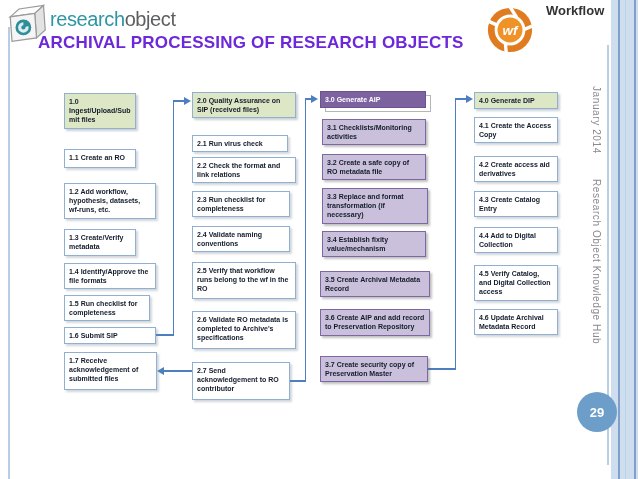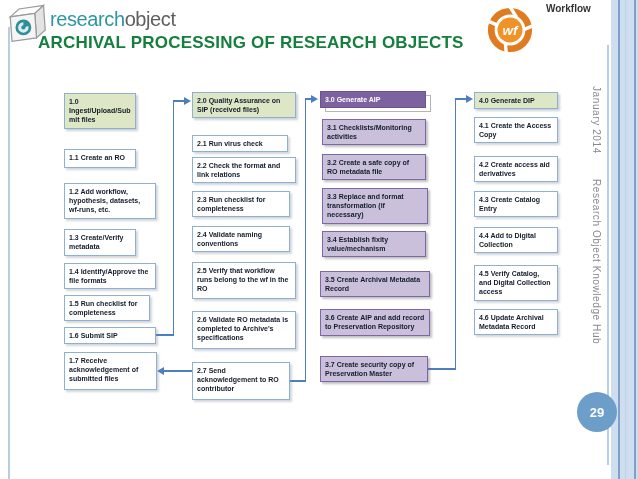--- a/index.html
+++ b/index.html
@@ -6,21 +6,21 @@
   body{width:638px;height:479px;position:relative;overflow:hidden;
        font-family:"Liberation Sans",sans-serif;}
   .abs{position:absolute;}
 
   
   #brand-text{left:50px;top:8px;font-size:20px;font-weight:normal;letter-spacing:-0.4px;}
   #brand-text .t1{color:#2e96a3;}
   #brand-text .t2{color:#5e5f61;}
 
   
-  #page-title{left:38px;top:33px;font-size:17px;font-weight:bold;color:#15803d;letter-spacing:.2px;}
+  #page-title{left:38px;top:33px;font-size:17px;font-weight:bold;color:#6d28d9;letter-spacing:.2px;}
 
   
   #left-line{left:8px;top:27px;width:2px;height:452px;background:#b9cde2;}
 
   
   #right-panel{left:611px;top:0;width:27px;height:479px;background:#cfdeee;}
   #right-panel .l1{position:absolute;left:7px;top:0;width:2px;height:479px;background:#7fa1c9;}
   #right-panel .l2{position:absolute;left:23px;top:0;width:2px;height:479px;background:#7fa1c9;}
   #right-panel .l3{position:absolute;left:14px;top:0;width:1px;height:479px;background:#bdd2e8;}
   #short-line{left:607px;top:45px;width:2px;height:420px;background:#b9cfe6;}
@@ -33,21 +33,21 @@
   
   #page-badge{left:577px;top:392px;width:40px;height:40px;border-radius:50%;
       background:#6d9ec9;color:#fff;font-size:13px;font-weight:bold;
       display:flex;align-items:center;justify-content:center;z-index:6;}
 
   
   #wf4ever{left:480px;top:2px;width:134px;height:56px;}
   #wf-pill{position:absolute;left:40px;top:14px;width:88px;height:26px;border-radius:13px;
       background:linear-gradient(#a0a0a0,#7b7b7b);border:1px solid #6e6e6e;
       color:#fff;font-size:17px;font-weight:bold;line-height:25px;padding-left:28px;box-sizing:border-box;}
-  #wf-workflow{position:absolute;left:66px;top:1px;font-size:10px;color:#333;font-weight:bold;}
+  #wf-workflow{position:absolute;left:66px;top:1px;font-size:13px;color:#333;font-weight:bold;}
   #wf-circle{position:absolute;left:5px;top:3px;}
 
   
   .box{position:absolute;box-sizing:border-box;font-size:7px;font-weight:bold;
       color:#121c2b;line-height:1.32;padding:3px 4px;white-space:pre-line;
       word-wrap:break-word;overflow:visible;}
   .box.plain{background:#fff;border:1.2px solid #8fb0d1;box-shadow:1.5px 2px 2px rgba(125,138,152,.35);}
   .box.green{background:#dde7c6;border:1.2px solid #8fb0d1;box-shadow:1.5px 2px 2px rgba(125,138,152,.4);}
   .box.purple{background:#cbc0dc;border:1.1px solid #7e68a4;box-shadow:2px 2px 2px rgba(100,100,100,.4);}
   .box.header{background:#7d62a0;border:1px solid #6a5390;color:#fff;

